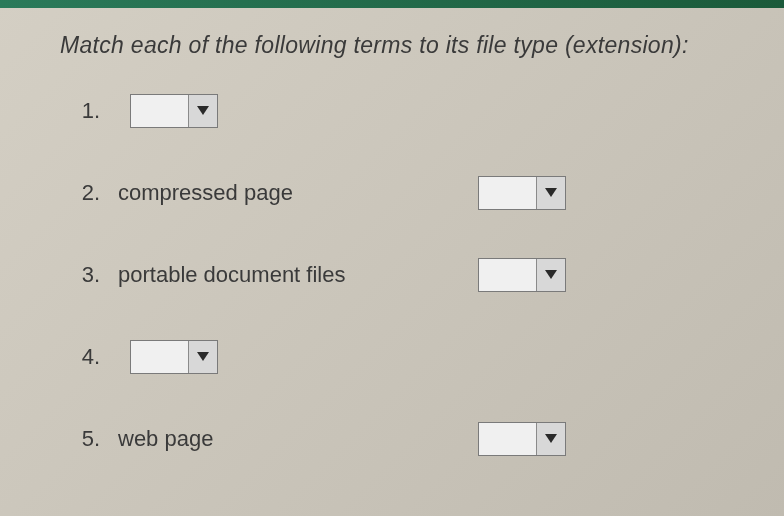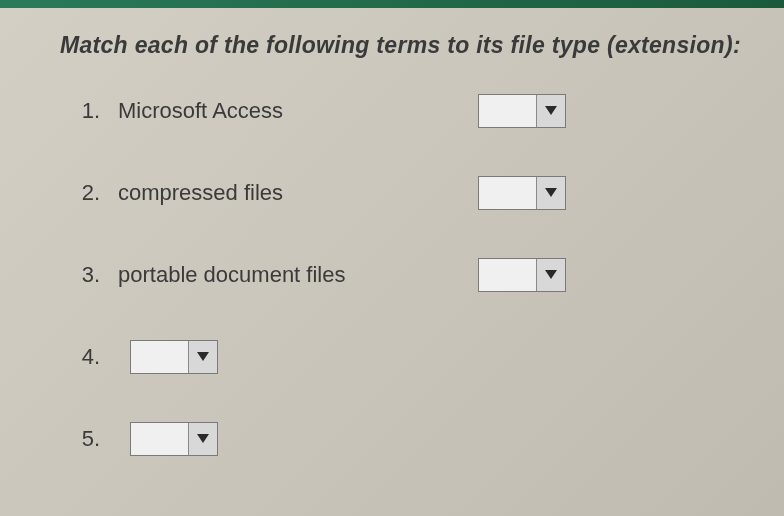--- a/index.html
+++ b/index.html
@@ -25,21 +25,20 @@
       background: linear-gradient(90deg, #2a7a5a 0%, #1a5a3a 100%);
     }
     .instruction {
       font-style: italic;
       font-size: 23px;
       color: #3a3a3a;
       margin-top: 12px;
       margin-bottom: 35px;
       margin-left: 20px;
       letter-spacing: 0.3px;
-      font-weight: bold;
     }
     .row {
       display: flex;
       align-items: center;
       margin-bottom: 48px;
       padding-left: 20px;
     }
     .number {
       font-size: 22px;
       color: #3a3a3a;
@@ -83,34 +82,33 @@
   </style>
 </head>
 <body>
 
 <div class="green-edge"></div>
 
 <div class="instruction">Match each of the following terms to its file type (extension):</div>
 
 <div class="row">
   <span class="number">1.</span>
-  <span class="term">Microsoft Access</span>
   <div class="select-box">
     <div class="select-input"></div>
     <div class="select-arrow">
       <svg viewBox="0 0 12 10">
           <polygon points="0,0 12,0 6,9" fill="#2a2a2a"></polygon>
         </svg>
     </div>
   </div>
 </div>
 
 <div class="row">
   <span class="number">2.</span>
-  <span class="term">compressed files</span>
+  <span class="term">compressed page</span>
   <div class="select-box">
     <div class="select-input"></div>
     <div class="select-arrow">
       <svg viewBox="0 0 12 10">
           <polygon points="0,0 12,0 6,9" fill="#2a2a2a"></polygon>
         </svg>
     </div>
   </div>
 </div>
 
@@ -134,20 +132,21 @@
     <div class="select-arrow">
       <svg viewBox="0 0 12 10">
           <polygon points="0,0 12,0 6,9" fill="#2a2a2a"></polygon>
         </svg>
     </div>
   </div>
 </div>
 
 <div class="row">
   <span class="number">5.</span>
+  <span class="term">web page</span>
   <div class="select-box">
     <div class="select-input"></div>
     <div class="select-arrow">
       <svg viewBox="0 0 12 10">
           <polygon points="0,0 12,0 6,9" fill="#2a2a2a"></polygon>
         </svg>
     </div>
   </div>
 </div>
 

